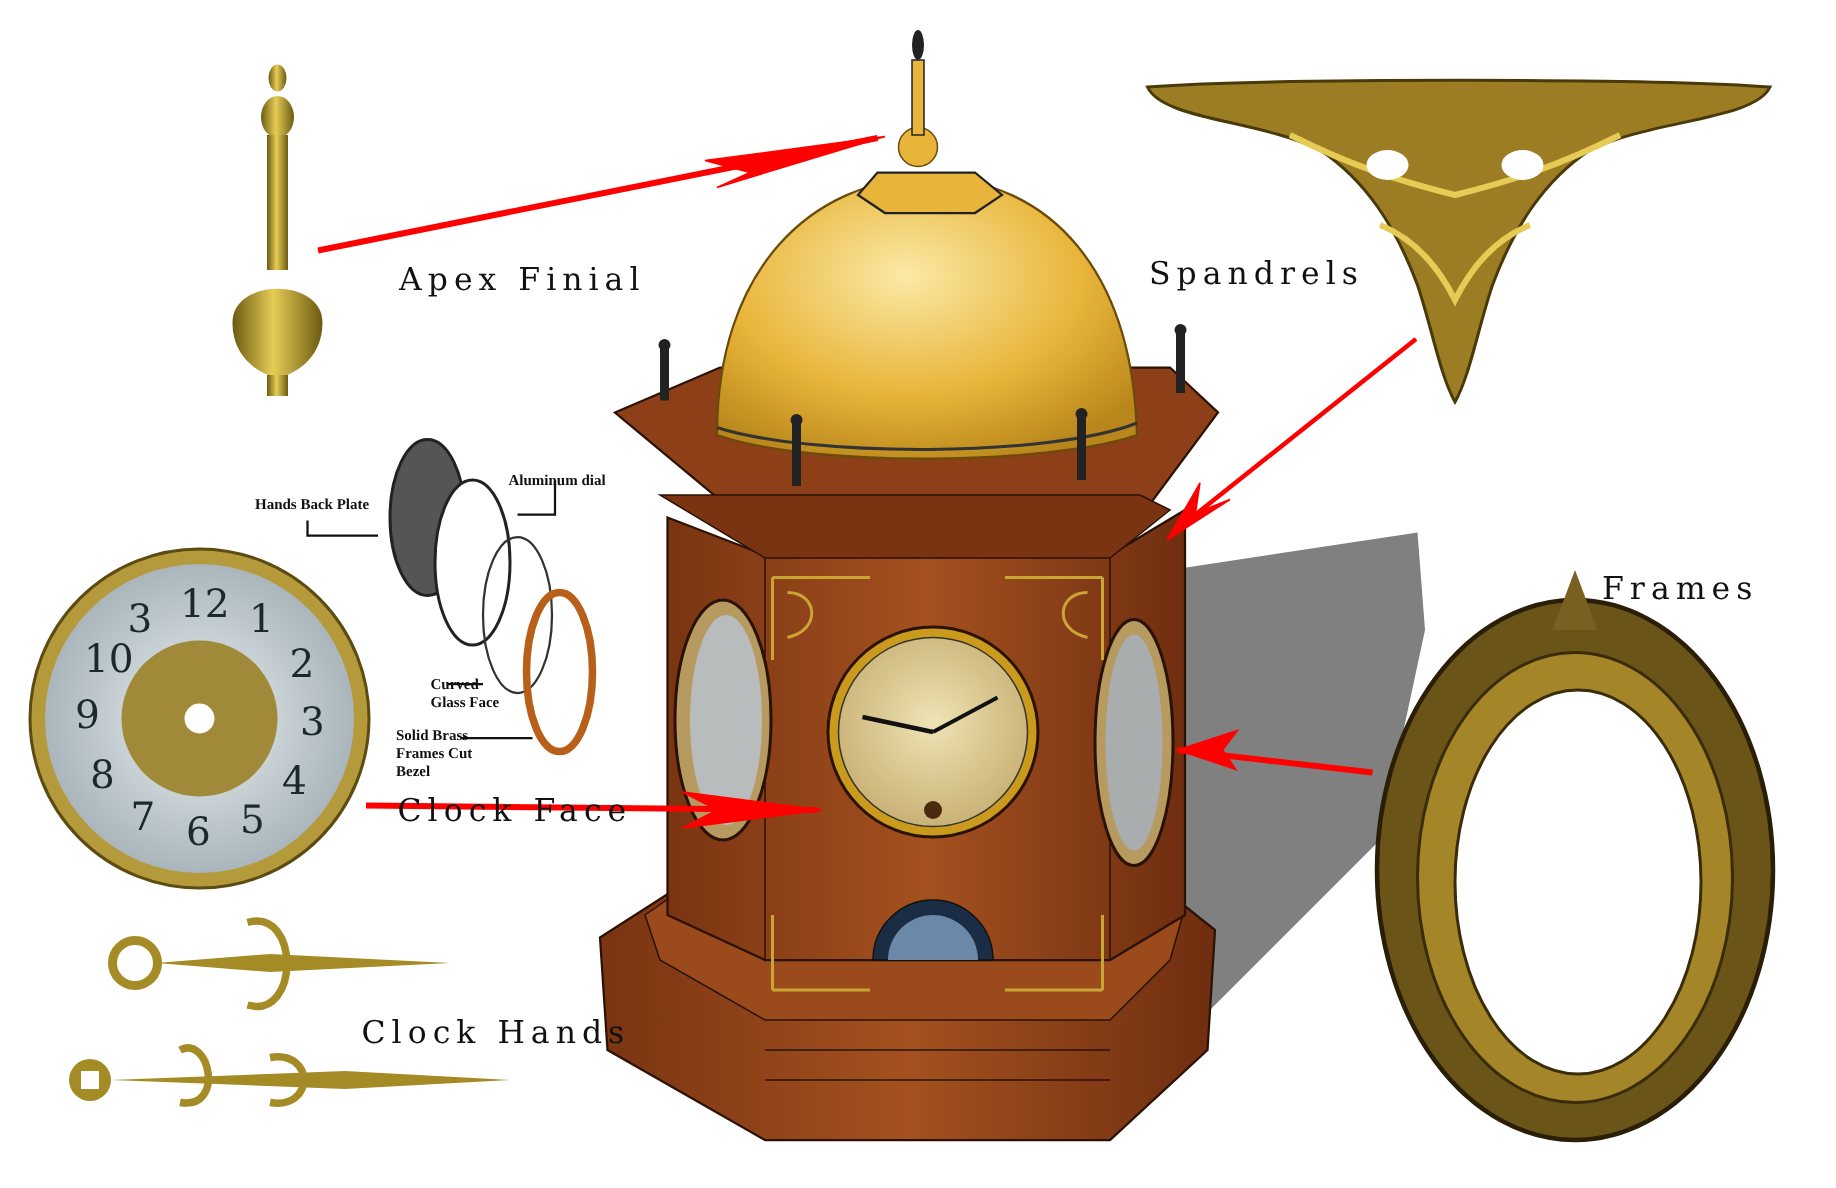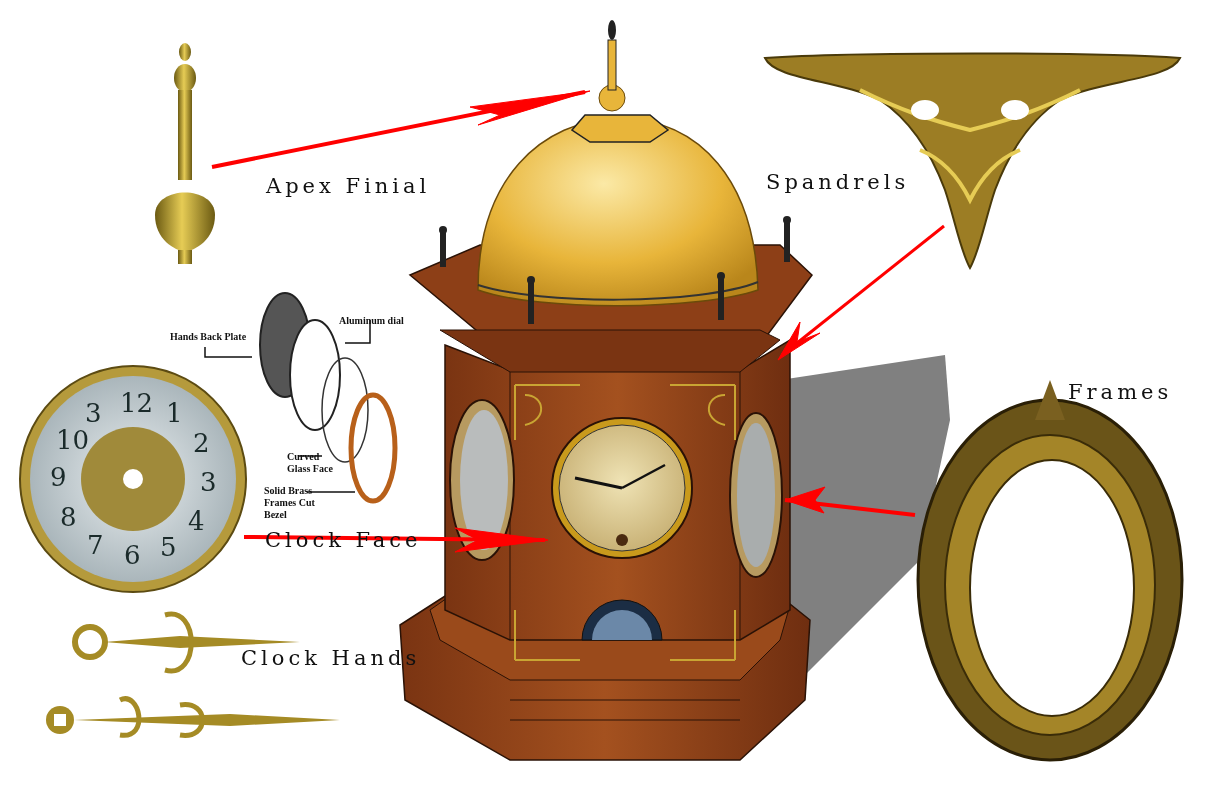--- a/index.html
+++ b/index.html
@@ -168,21 +168,21 @@
     <polygon points="785,500 825,487 815,500 824,513"></polygon>
     <line x1="244" y1="537" x2="545" y2="540" stroke-width="4"></line>
     <polygon points="548,540 455,528 478,540 455,552"></polygon>
   </g>
 </svg>
 
 <div class="label" style="left:230px;top:174px;margin-left:36px;">Apex Finial</div>
 <div class="label" style="left:766px;top:170px;">Spandrels</div>
 <div class="label" style="left:1068px;top:380px;">Frames</div>
 <div class="label" style="left:242px;top:528px;margin-left:23px;">Clock Face</div>
-<div class="label" style="left:241px;top:646px;">Clock Hands</div>
+<div class="label" style="left:241px;top:676px;">Clock Hands</div>
 
 <div class="mini" style="left:170px;top:331px;">Hands Back Plate</div>
 <div class="mini" style="left:339px;top:315px;">Aluminum dial</div>
 <div class="mini" style="left:259px;top:451px;margin-left:28px;">
   <div>Curved</div>
   <div>Glass Face</div>
 </div>
 <div class="mini" style="left:264px;top:485px;">
   <div>Solid Brass</div>
   <div>Frames Cut</div>

